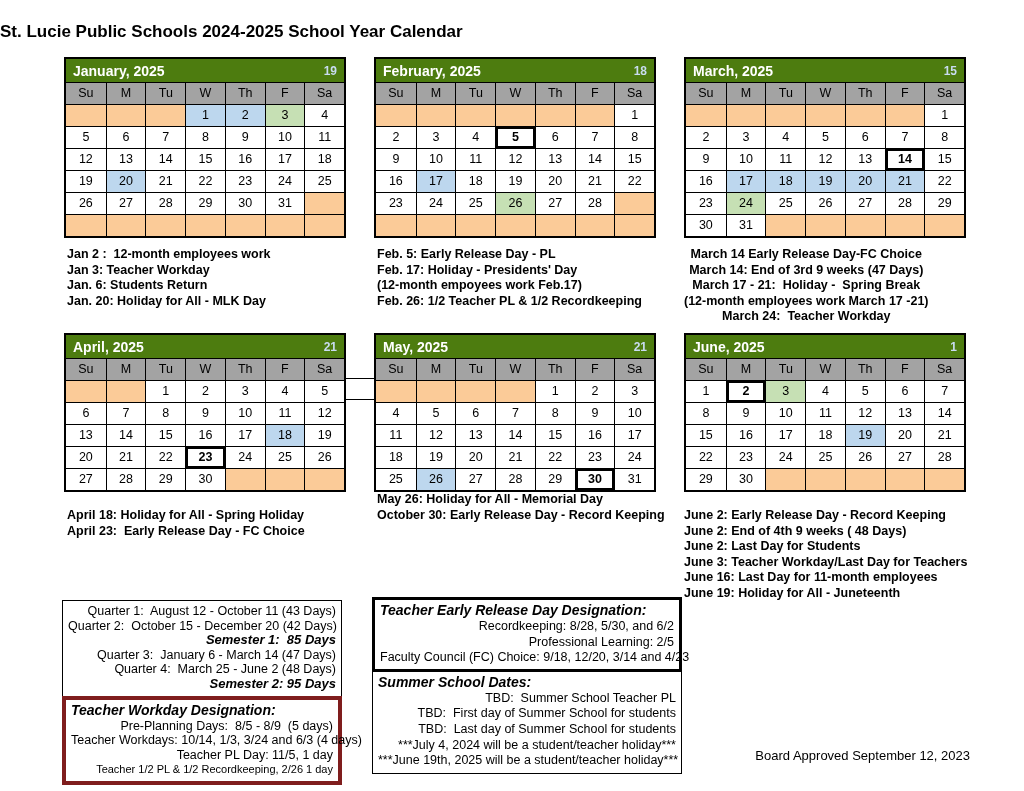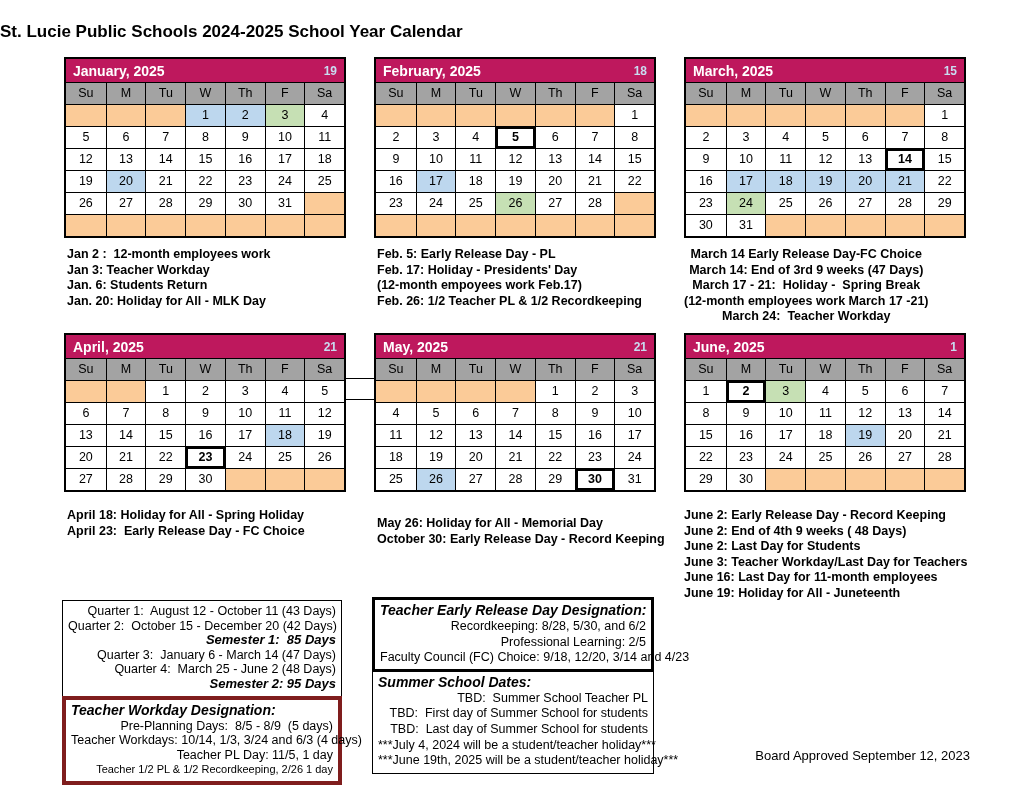--- a/index.html
+++ b/index.html
@@ -12,21 +12,21 @@
 
   
   .month { position:absolute; width:282px; border:2px solid #000; background:#fff; }
   .m0 { left:64px;  top:57px; }
   .m1 { left:374px; top:57px; }
   .m2 { left:684px; top:57px; }
   .m3 { left:64px;  top:333px; }
   .m4 { left:374px; top:333px; }
   .m5 { left:684px; top:333px; }
 
-  .mhead { background:#be185d; height:23px; display:flex; align-items:center;
+  .mhead { background:#4d7c0f; height:23px; display:flex; align-items:center;
            justify-content:space-between; padding:0 7px; }
   .mtitle { color:#fff; font-weight:bold; font-size:14px; }
   .mbadge { color:#C9DCF0; font-weight:bold; font-size:12px; }
 
   .dgrid { display:grid; grid-template-columns:repeat(7,1fr); }
   .cell { height:22px; line-height:21px; text-align:center; font-size:12.5px;
           border-top:1px solid #000; border-left:1px solid #000; color:#000; }
   .cell:nth-child(7n+1) { border-left:none; }
   .dn { background:#a3a3a3; }
   .orange { background:#FBCB98; }
@@ -38,26 +38,26 @@
   .connector { position:absolute; left:346px; top:378px; width:28px; height:22px;
                border-top:1px solid #000; border-bottom:1px solid #000; }
 
   
   .notes { position:absolute; font-size:12.5px; font-weight:bold; line-height:15.5px;
            color:#000; white-space:pre; }
   .n0 { left:67px;  top:247px; }
   .n1 { left:377px; top:247px; }
   .n2 { left:684px; top:247px;text-align:center; }
   .n3 { left:67px;  top:508px; }
-  .n4 { left:377px; top:516px; }
+  .n4 { left:377px; top:492px; }
   .n5 { left:684px; top:508px; }
 
   
   .col-left { position:absolute; left:62px; top:600px; width:280px; }
-  .col-mid  { position:absolute; left:372px; top:597px; width:282px; }
+  .col-mid  { position:absolute; left:372px; top:597px; width:310px; }
 
   .qbox  { border:1px solid #000; padding:3px 5px 4px 5px; }
   .twbox { border:4px solid #7f1d1d; margin-top:-1px; padding:2px 5px 4px 5px; }
   .erbox { border:3px solid #000; padding:2px 5px 3px 5px; }
   .ssbox { border:1px solid #000; margin-top:-1px; padding:2px 5px 4px 5px; }
 
   .bih { font-weight:bold; font-style:italic; font-size:14px; line-height:17px;
          white-space:pre; }
   .fline { font-size:12.5px; line-height:14.6px; white-space:pre;text-align:right; }
   .col-mid .fline { line-height:15.6px; }

